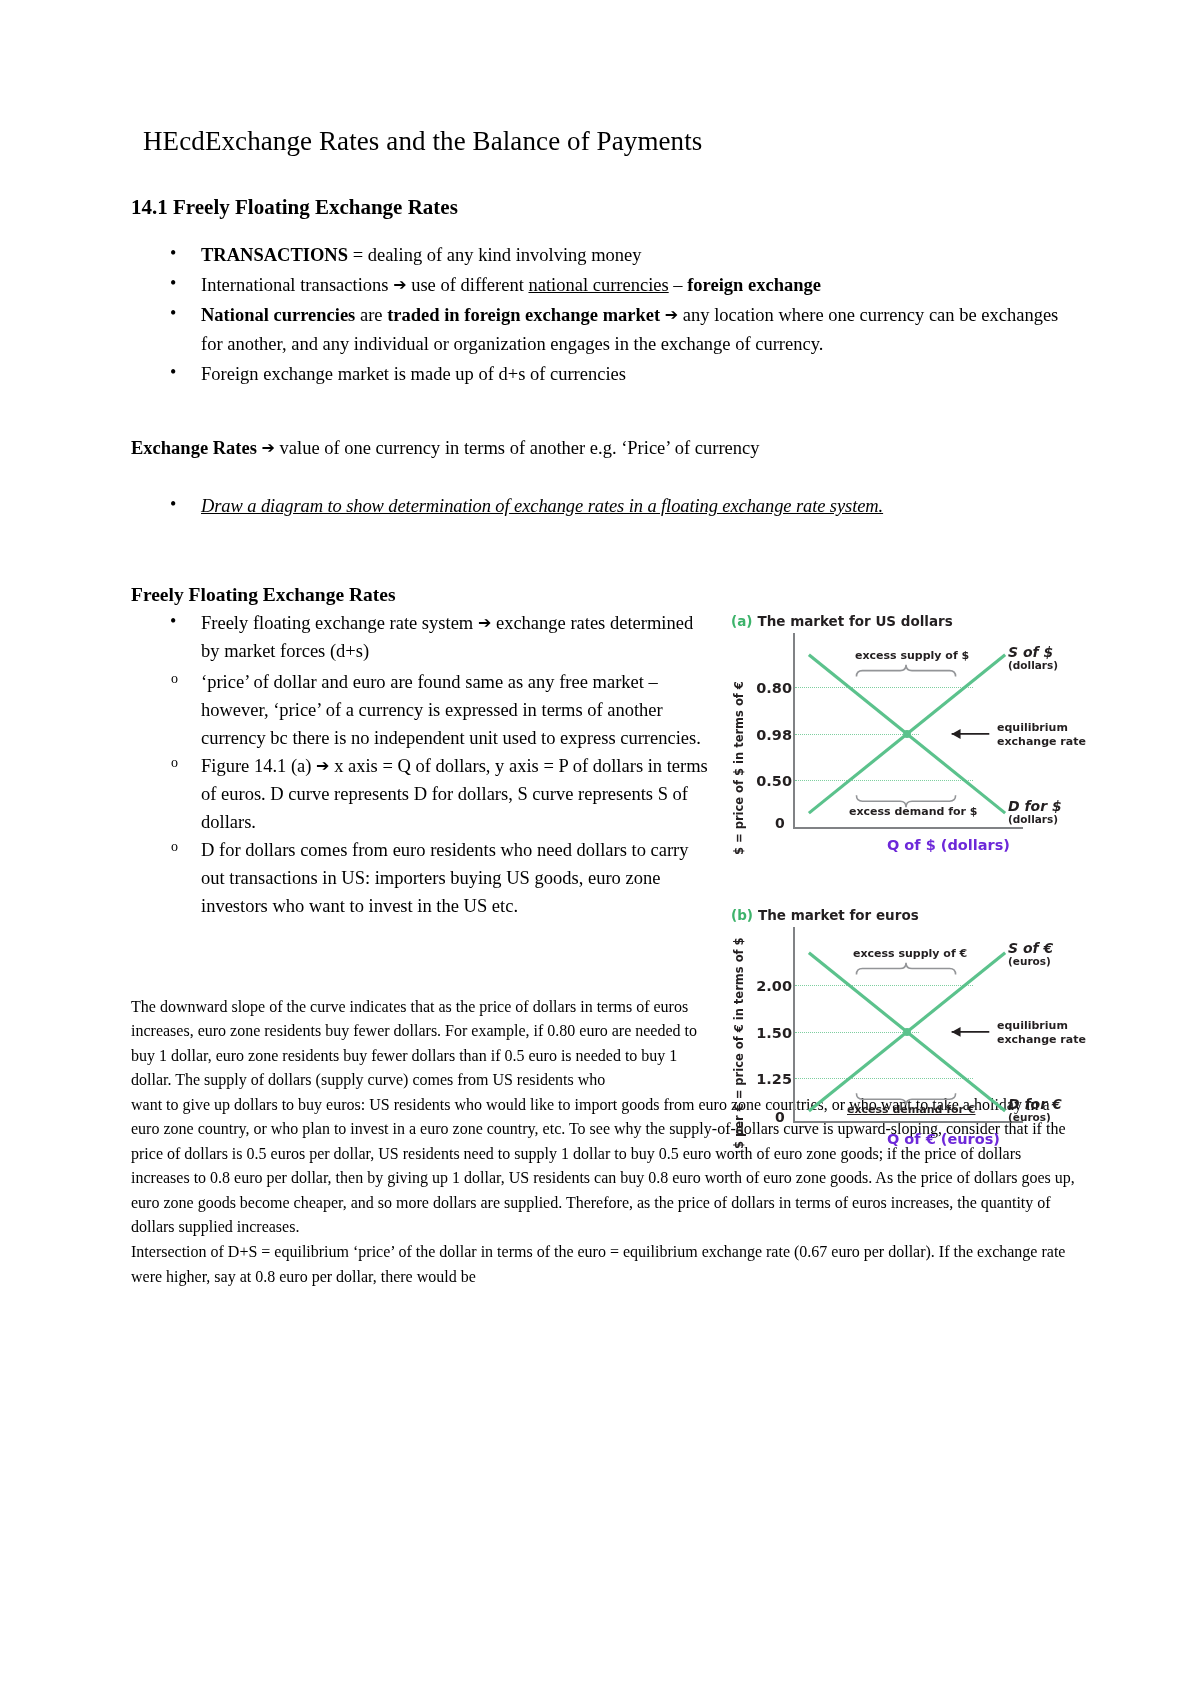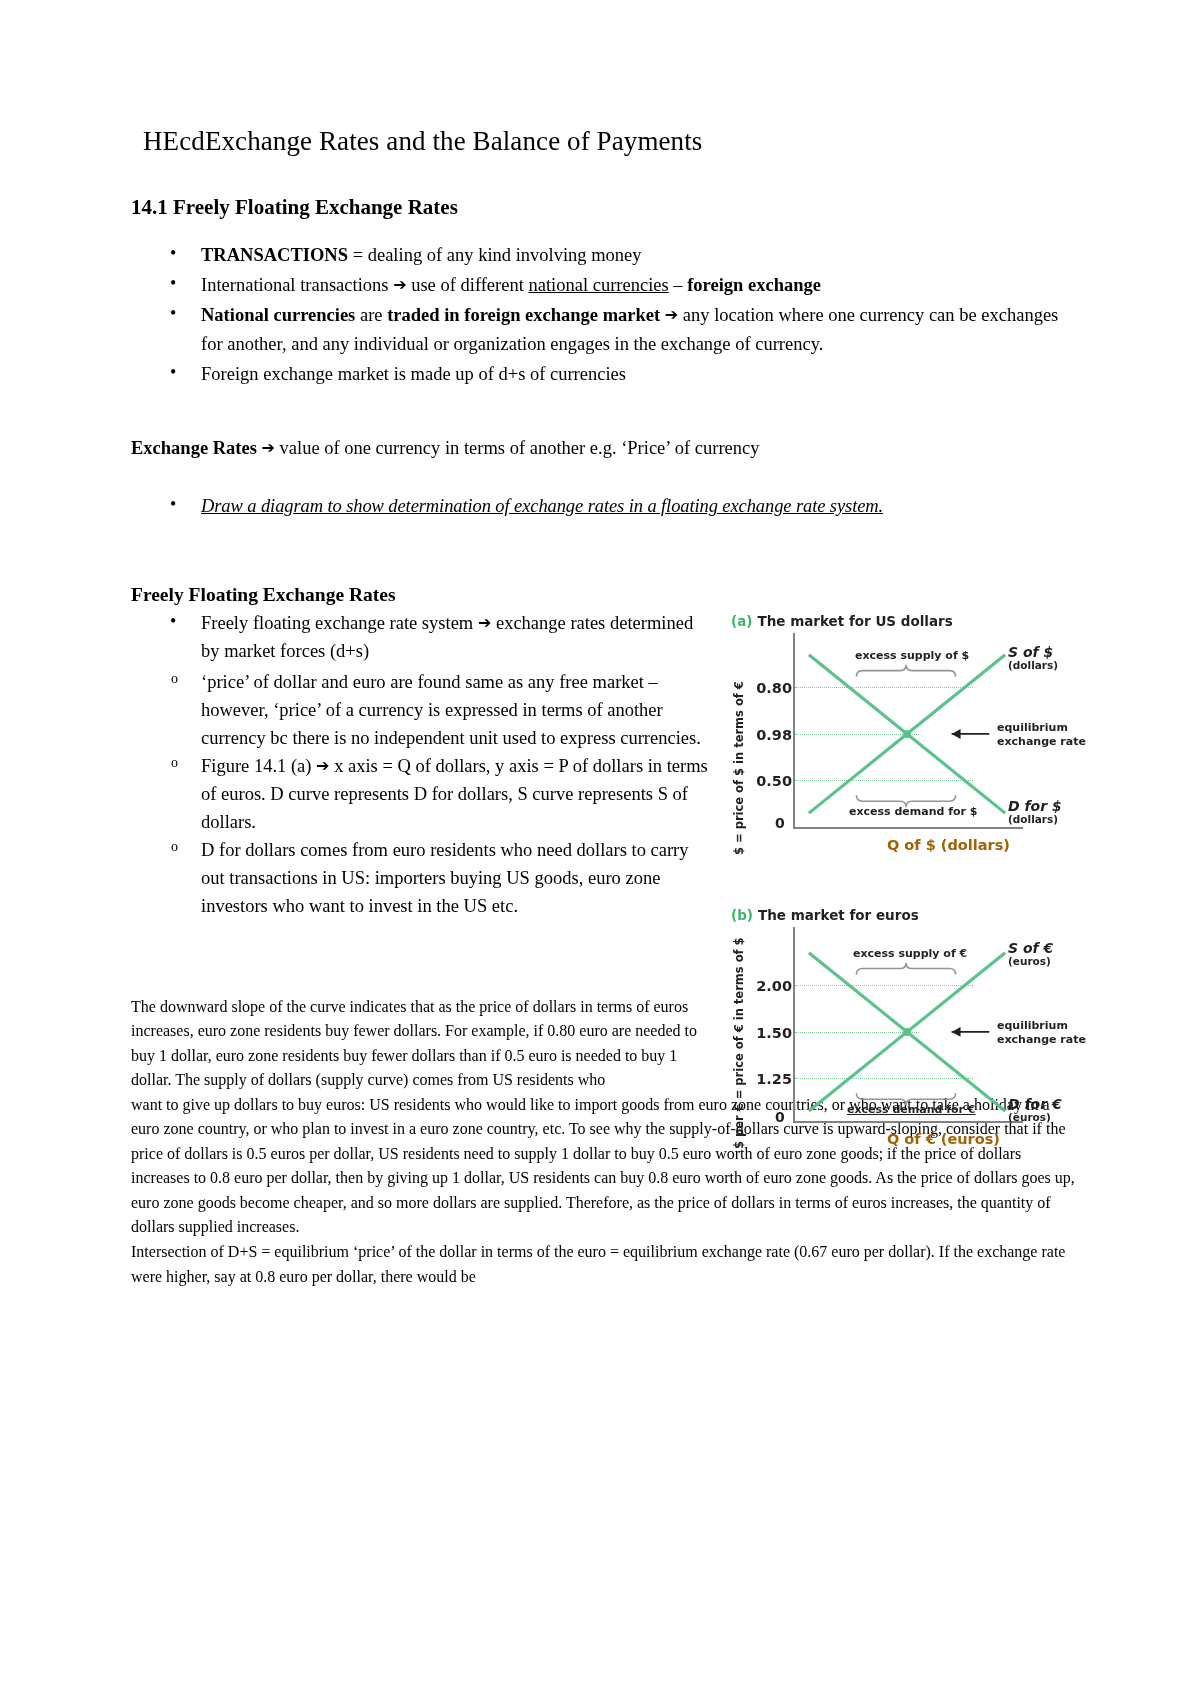--- a/index.html
+++ b/index.html
@@ -210,21 +210,21 @@
     font-weight: bold;
     color: #231f20;
   }
   .xaxis-title {
     position: absolute;
     left: 92px;
     bottom: -26px;
     font-family: "DejaVu Sans", sans-serif;
     font-size: 14.5px;
     font-weight: bold;
-    color: #a16207;
+    color: #6d28d9;
     white-space: nowrap;
   }
   .fig-note {
     position: absolute;
     font-family: "DejaVu Sans", sans-serif;
     font-size: 11px;
     color: #231f20;
     white-space: nowrap;
     font-weight: bold;
   }

